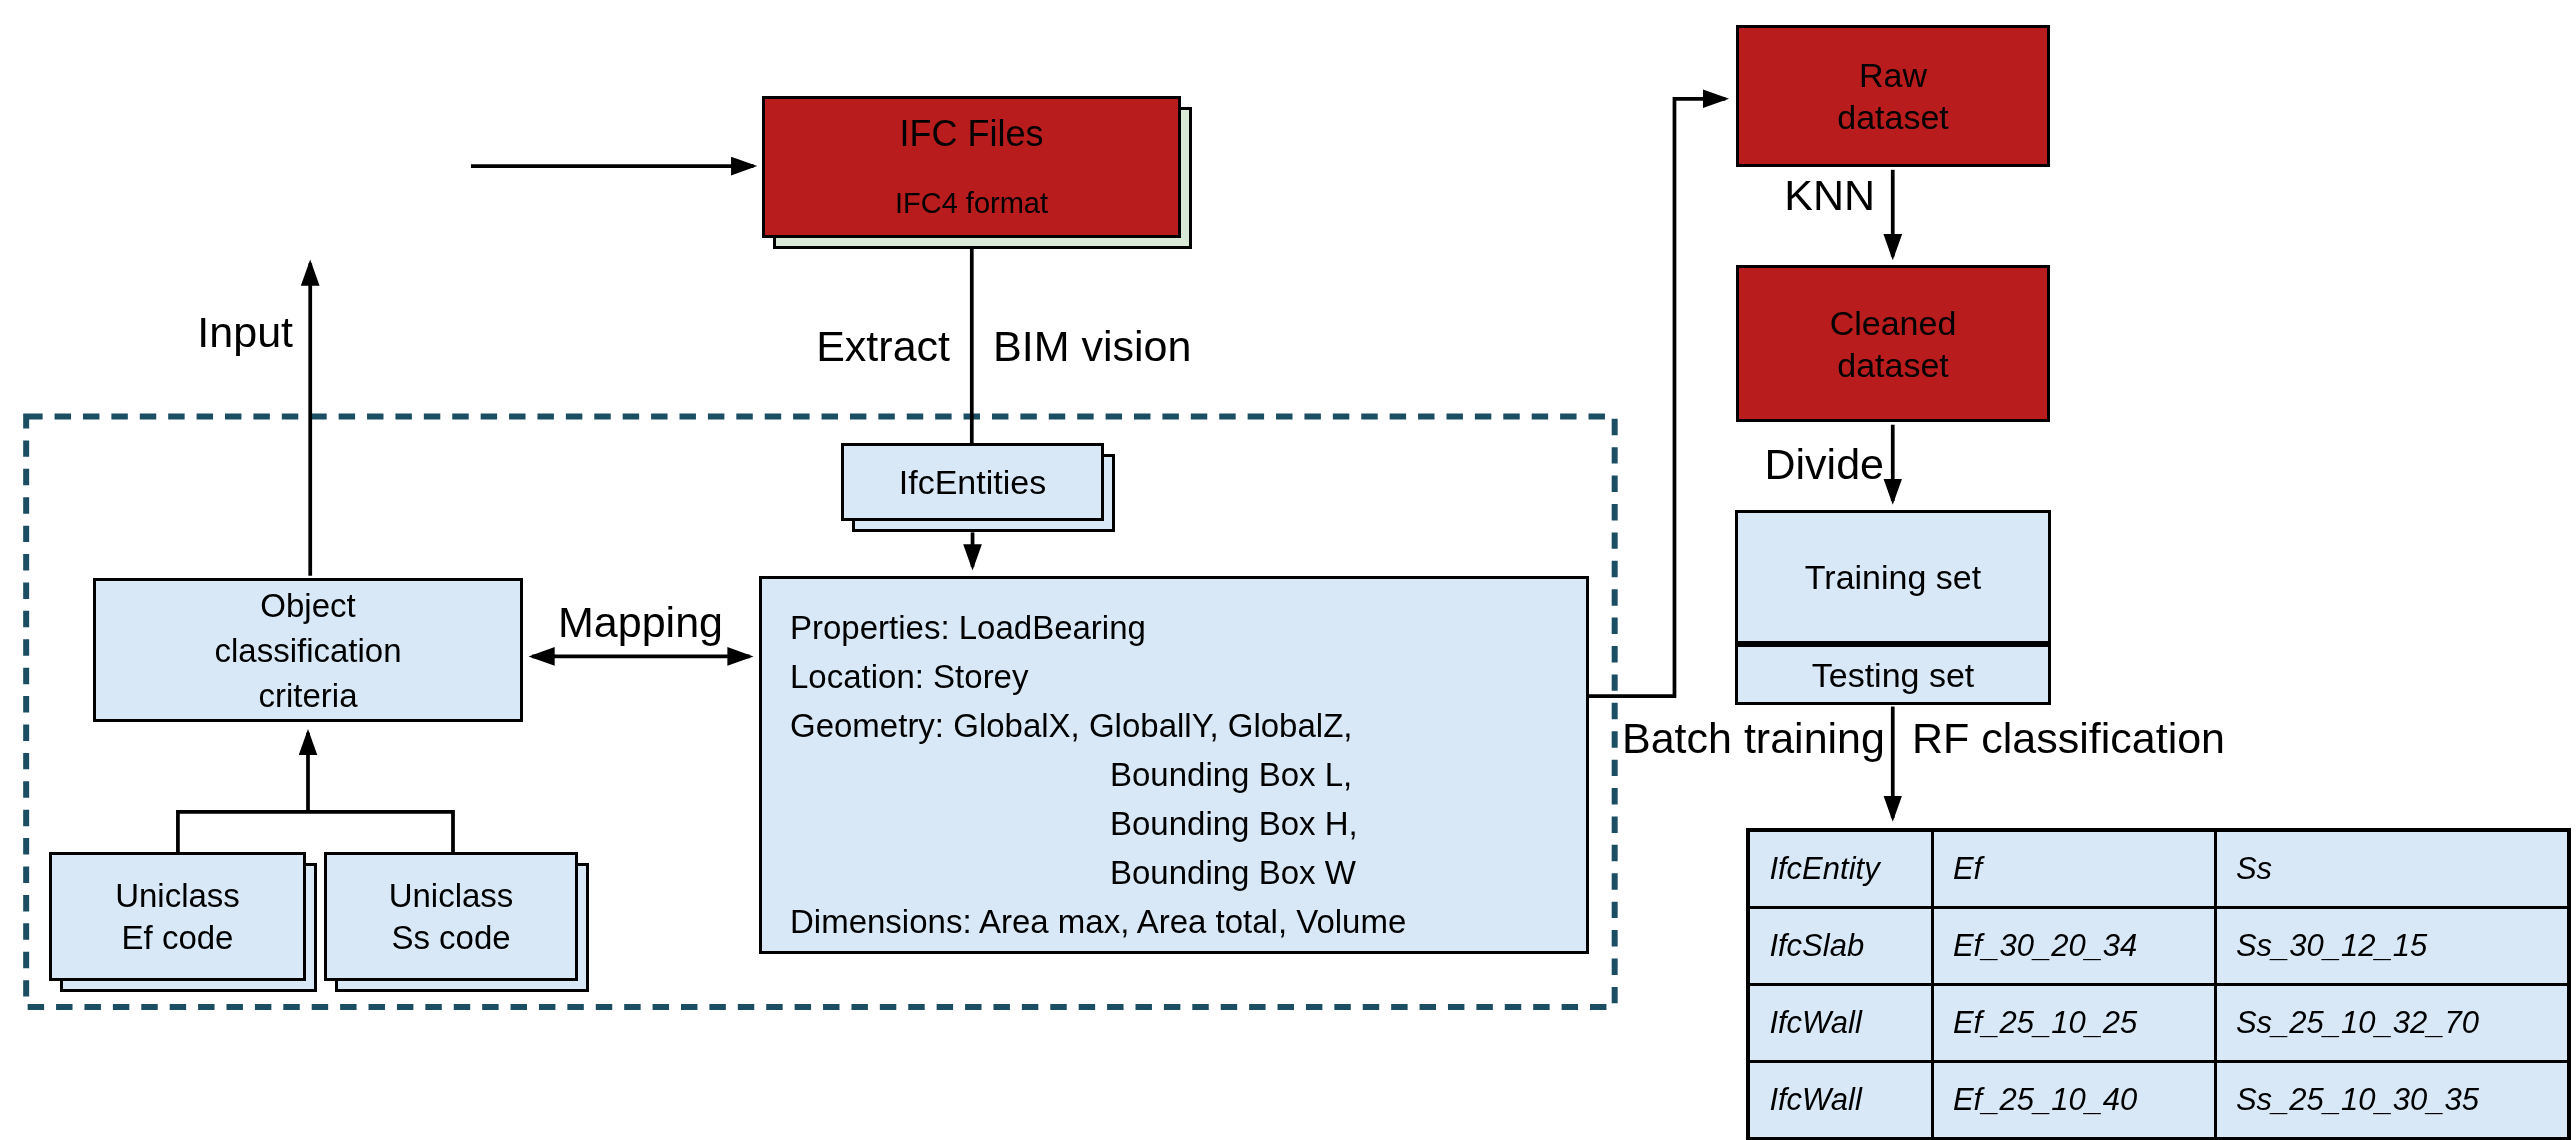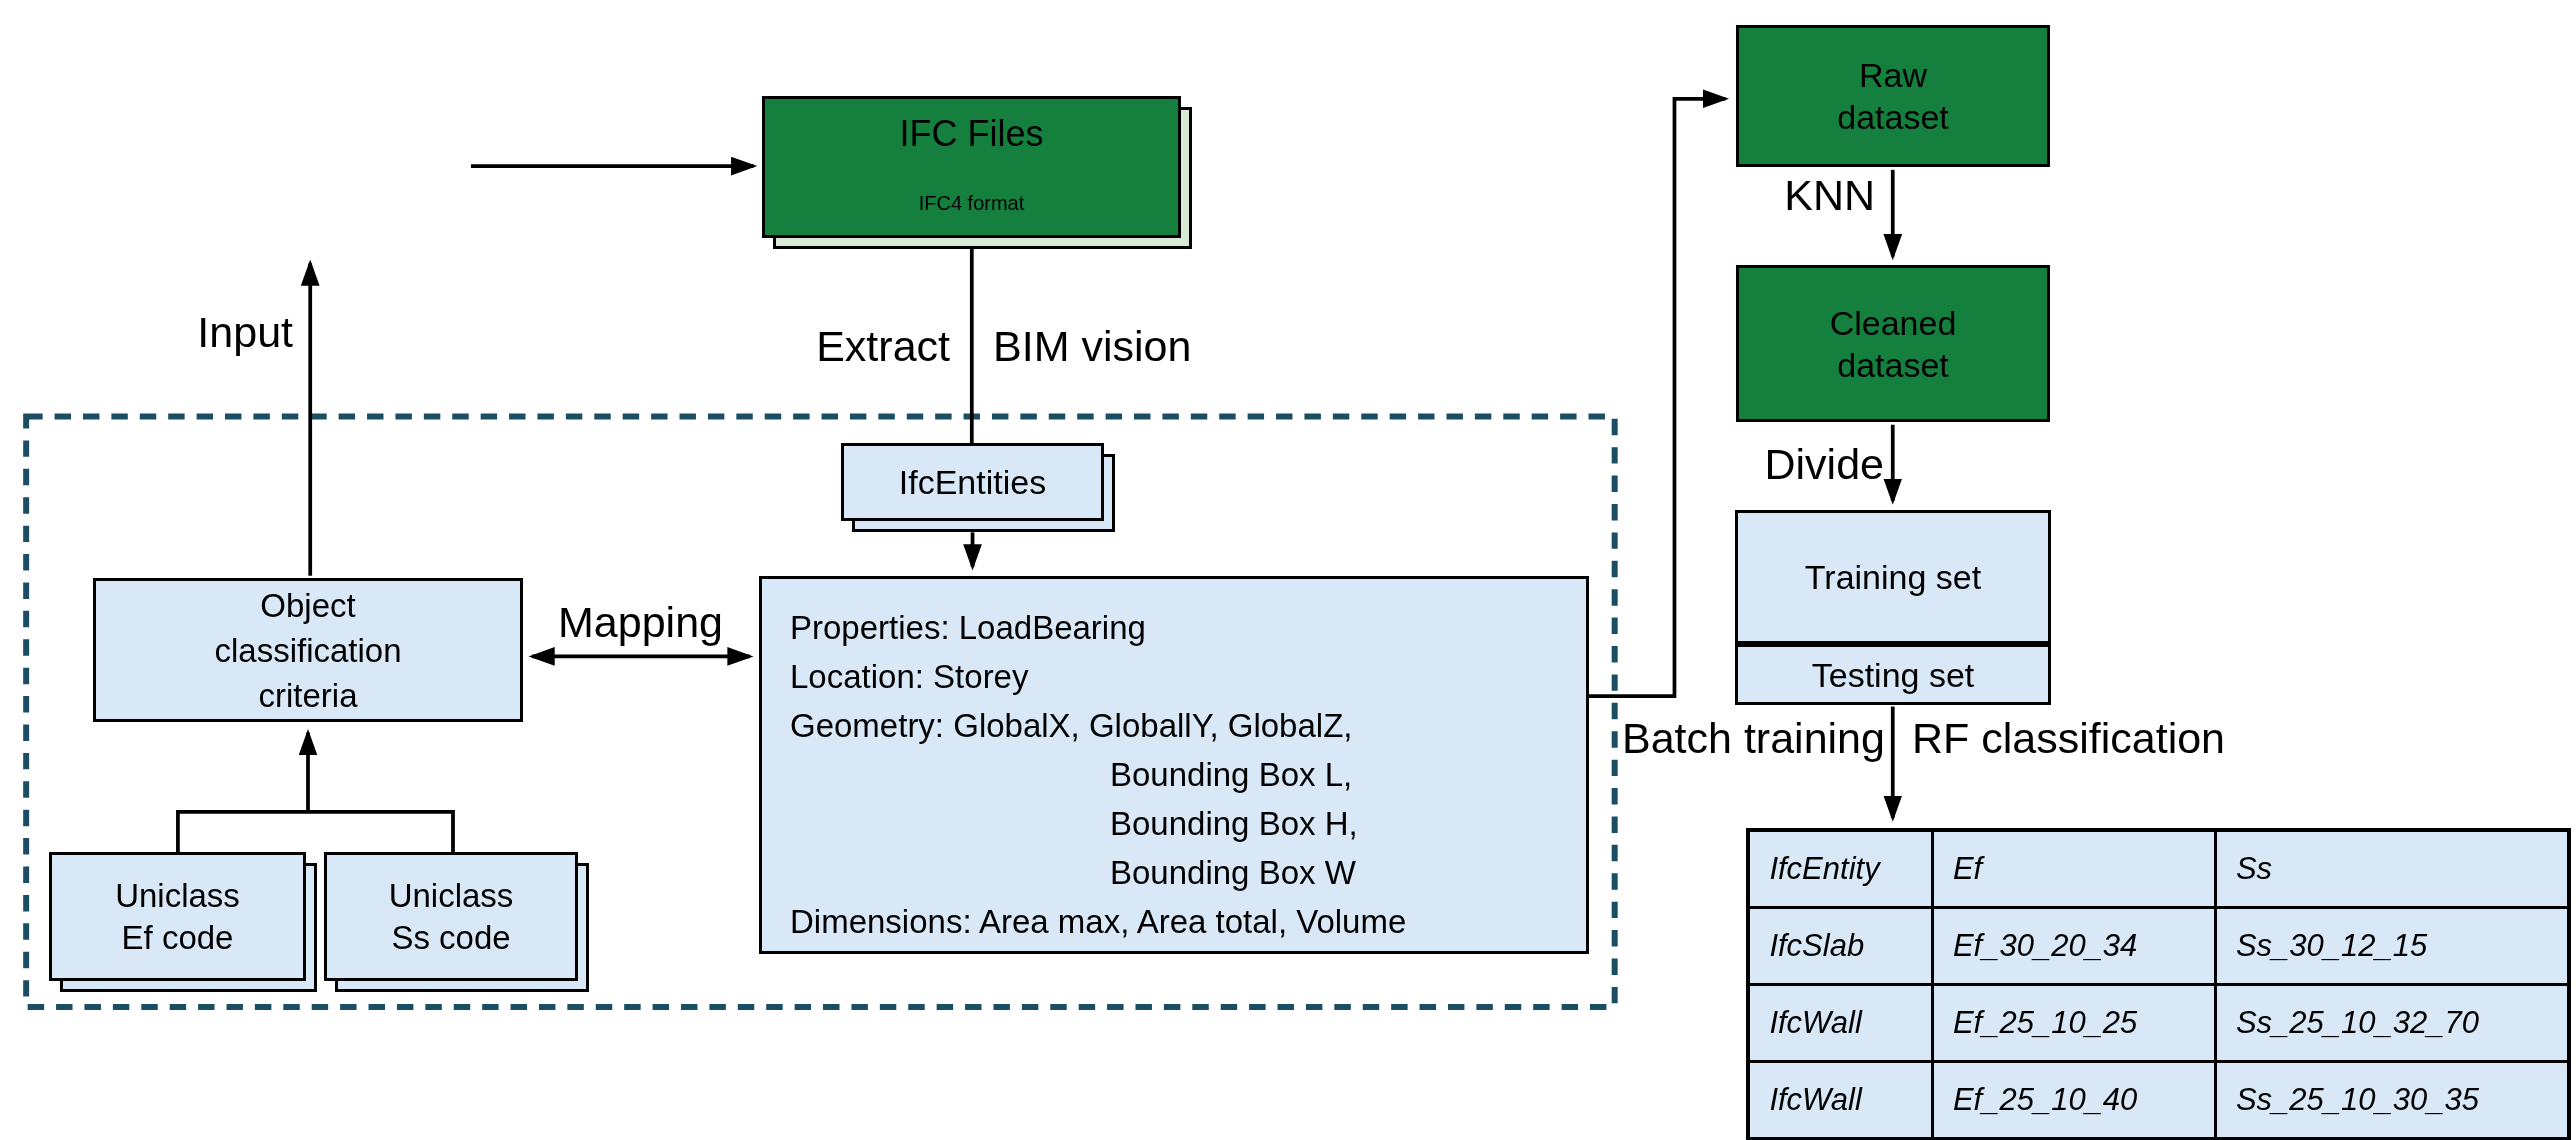--- a/index.html
+++ b/index.html
@@ -13,34 +13,34 @@
   }
   #connectors { position:absolute; left:0; top:0; width:2576px; height:1141px; }
 
   .box { position:absolute; }
   .box .face {
     position:relative; width:100%; height:100%;
     border:3.7px solid #000; box-sizing:border-box;
     display:flex; flex-direction:column; align-items:center; justify-content:center;
     text-align:center;
   }
-  .green .face { background:#15803d; }
+  .green .face { background:#b91c1c; }
   .blue  .face { background:#d9e8f7; }
   .stacked::before {
     content:""; position:absolute; left:11.2px; top:11.2px;
     width:100%; height:100%;
     border:3.7px solid #000; box-sizing:border-box;
   }
   .green.stacked::before { background:#d8e9d5; }
   .blue.stacked::before  { background:#d9e8f7; }
 
   .t48 { font-size:36px; line-height:43px; }
   .t46 { font-size:34px; line-height:42px; }
   .t44 { font-size:33px; line-height:42px; }
-  .t42 { font-size:20px; line-height:39px; }
+  .t42 { font-size:29px; line-height:39px; }
 
   .edge-label { position:absolute; font-size:43px; line-height:39px; white-space:nowrap; }
   .align-right { text-align:right; }
   .align-center { text-align:center; }
 
   .props-face {
     align-items:flex-start !important; justify-content:flex-start;
     text-align:left !important; padding:18px 0 0 28px;
   }
   .props-line { display:block; font-size:33px; line-height:49px; white-space:nowrap; }

